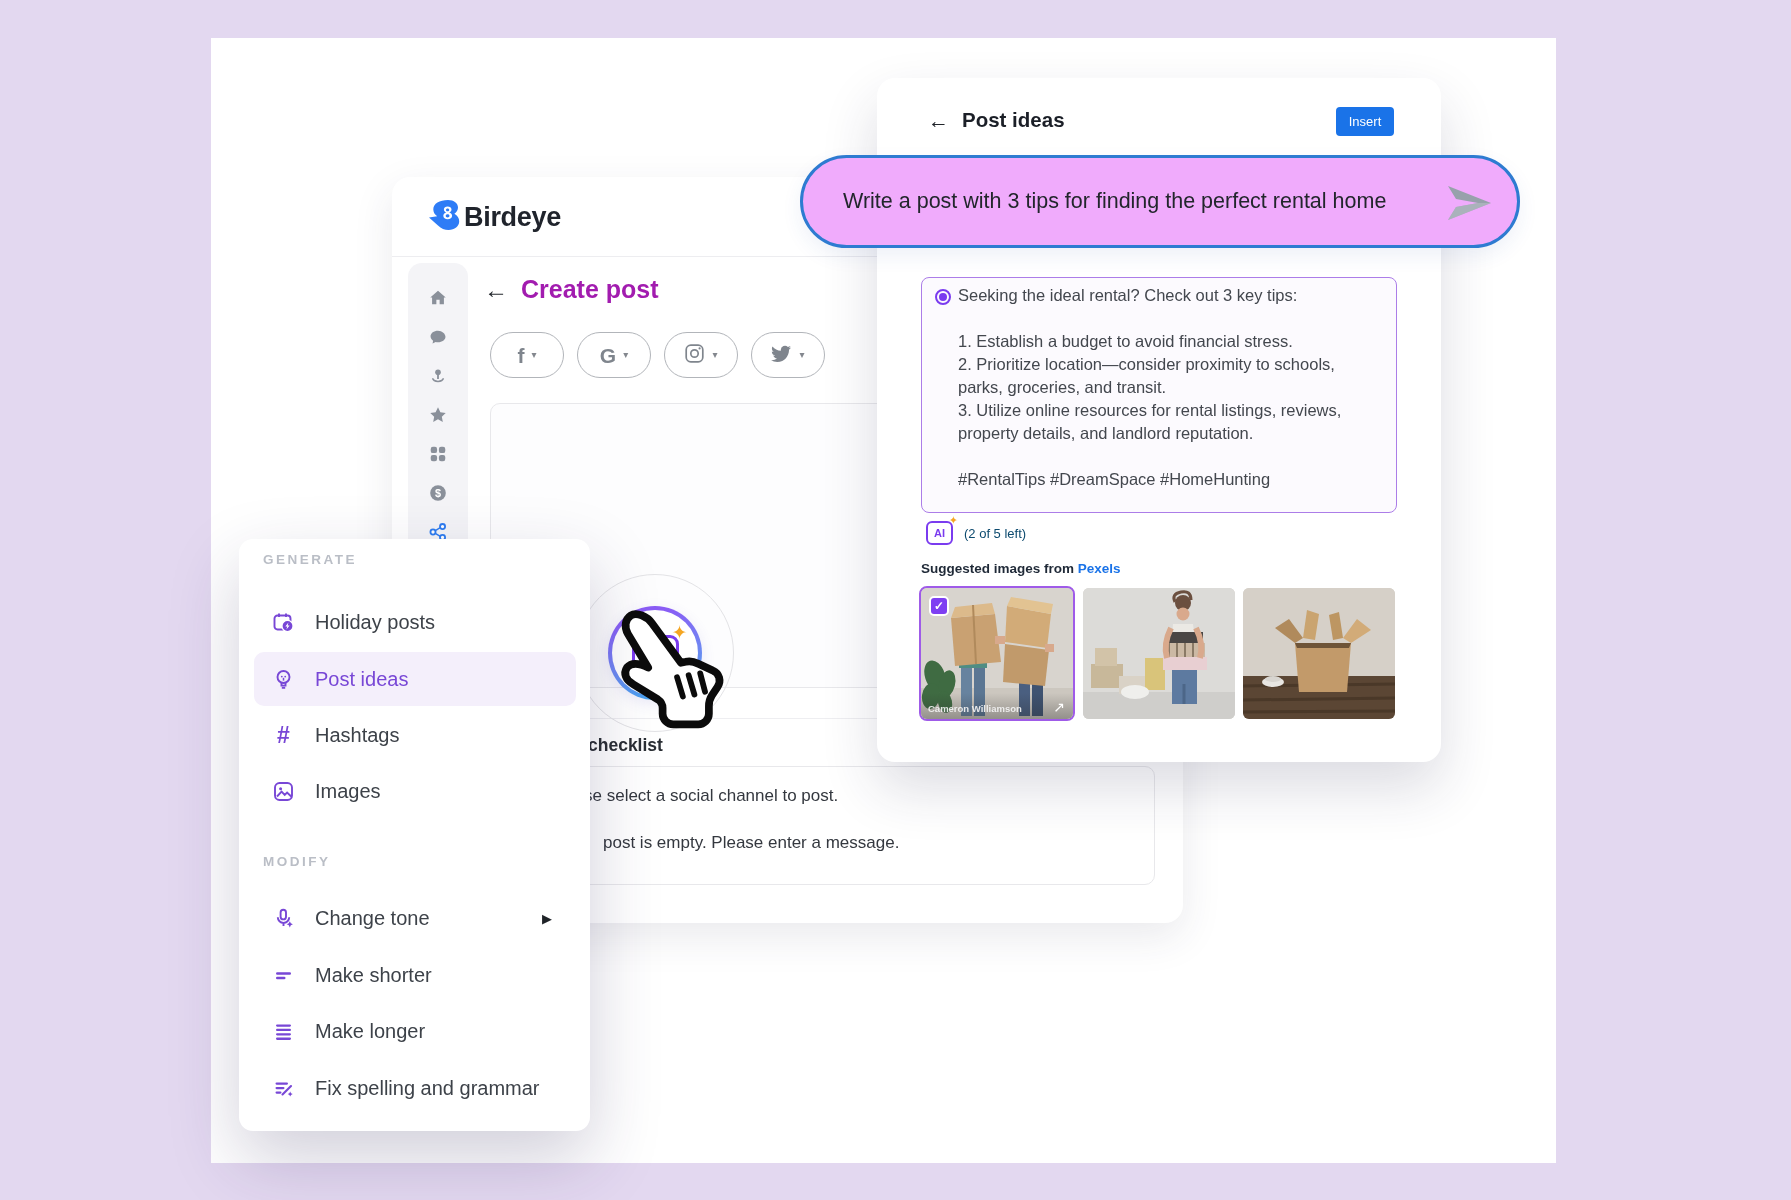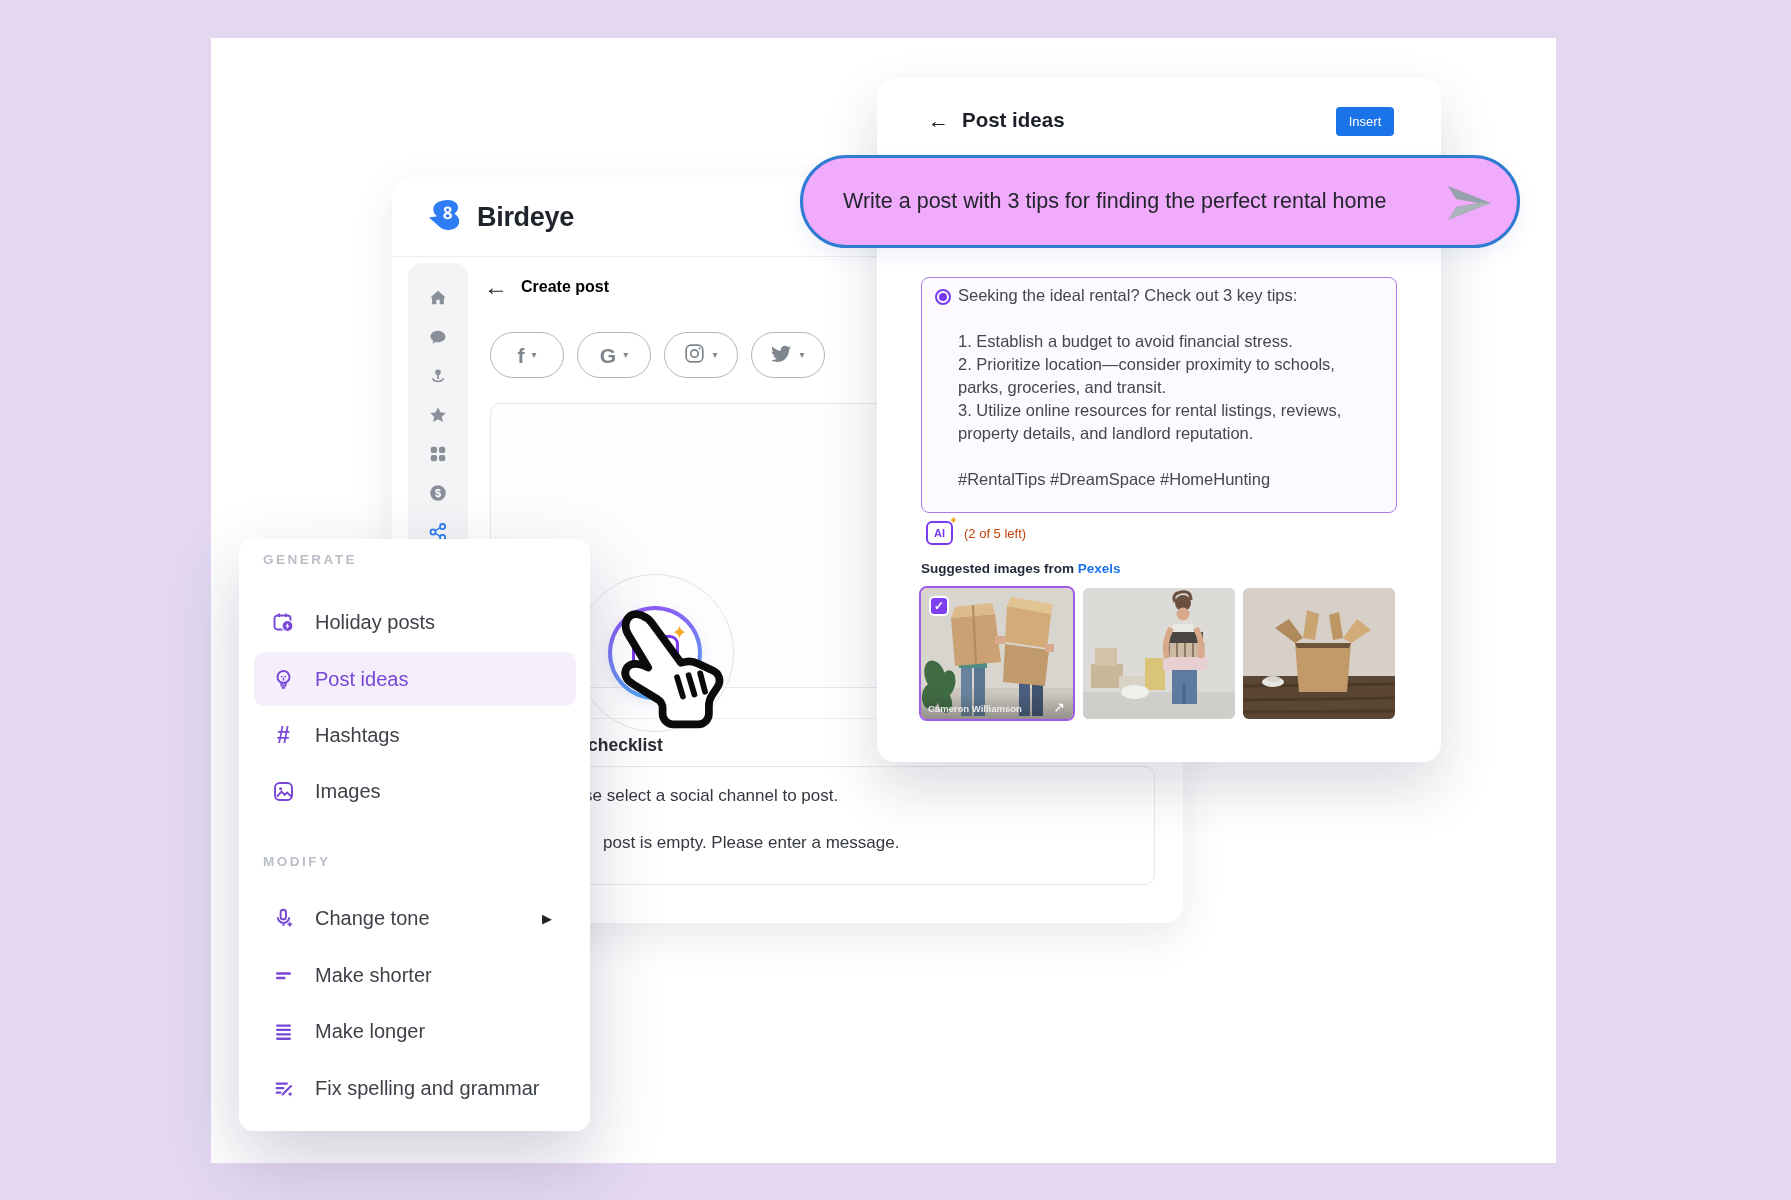--- a/index.html
+++ b/index.html
@@ -5,32 +5,32 @@
   * { margin:0; padding:0; box-sizing:border-box; }
   html,body { width:1791px; height:1200px; }
   body { font-family:"Liberation Sans", sans-serif; background:#e3d8f0; }
   .canvas { position:relative; width:1791px; height:1200px; overflow:hidden; }
 
   .stage { position:absolute; left:211px; top:38px; width:1345px; height:1125px; background:#ffffff; }
 
   
   .create-card { position:absolute; left:392px; top:177px; width:791px; height:746px;
     background:#fff; border-radius:18px; box-shadow:0 14px 40px rgba(50,45,80,.10); }
-  .brand-row { position:absolute; left:36px; top:22px; display:flex; align-items:center; gap:15px; }
+  .brand-row { position:absolute; left:36px; top:22px; display:flex; align-items:center; gap:2px; }
   .brand-name { font-size:27px; font-weight:800; color:#20242c; letter-spacing:-.3px; }
   .card-divider { position:absolute; left:0; top:79px; width:100%; height:1px; background:#ededf0; }
 
   .side-rail { position:absolute; left:16px; top:86px; width:60px; height:646px;
     background:#f4f4f7; border-radius:14px; display:flex; flex-direction:column; align-items:center;
     padding-top:24px; gap:17px; }
   .rail-icon { width:22px; height:22px; display:flex; align-items:center; justify-content:center; }
 
   .cp-title-row { position:absolute; left:92px; top:98px; display:flex; align-items:center; gap:13px; }
   .cp-back { font-size:24px; color:#1d2127; line-height:1; cursor:default; }
-  .cp-title { font-size:16px; font-weight:700; color:#000000; }
+  .cp-title { font-size:25px; font-weight:700; color:#a21caf; }
 
   .pills-row { position:absolute; left:98px; top:155px; display:flex; gap:13px; }
   .channel-pill { width:74px; height:46px; border:1.5px solid #b2b5ba; border-radius:23px;
     display:flex; align-items:center; justify-content:center; gap:7px; background:#fff; }
   .ch-glyph { font-size:21px; font-weight:700; color:#7f858d; line-height:1; }
   .caret { font-size:10px; color:#83878e; line-height:1; }
 
   .message-box { position:absolute; left:98px; top:226px; width:660px; height:285px;
     border:1.5px solid #e8e8eb; border-radius:10px; background:#fdfdfe; }
   .lower-divider { position:absolute; left:92px; top:541px; width:676px; height:1px; background:#eeeef1; }
@@ -77,21 +77,21 @@
     border-radius:50%; display:flex; align-items:center; justify-content:center; }
   .radio-dot { width:8px; height:8px; border-radius:50%; background:#7a3bef; }
   .suggestion-text { position:absolute; left:36px; top:6px; width:425px; font-size:16.5px; line-height:23px;
     color:#43474e; white-space:pre-line; }
 
   .quota-row { position:absolute; left:49px; top:443px; display:flex; align-items:center; gap:11px; }
   .ai-badge { position:relative; width:27px; height:24px; border:2px solid #7a3bef; border-radius:6px;
     display:flex; align-items:center; justify-content:center; }
   .ai-badge-label { font-size:11px; font-weight:800; color:#7a3bef; }
   .ai-badge-sparkle { position:absolute; top:-8px; right:-7px; color:#f5a623; font-size:11px; line-height:1; }
-  .quota-text { font-size:13px; color:#c2410c; }
+  .quota-text { font-size:13px; color:#0c4a6e; }
 
   .suggested-label { position:absolute; left:44px; top:483px; font-size:13.5px; font-weight:700; color:#1f2937; }
   .pexels-link { color:#1a73e8; }
 
   .tiles-row { position:absolute; left:44px; top:510px; display:flex; gap:8px; }
   .img-tile { position:relative; width:152px; height:131px; border-radius:6px; overflow:hidden; background:#d6d2cc; }
   .img-tile.selected { width:156px; height:135px; border:2.5px solid #9f5be8; border-radius:8px; margin:-2px 0 0 -2px; }
   .tile-check { position:absolute; left:8px; top:8px; width:20px; height:20px; background:#7e3ff2;
     border:2px solid #fff; border-radius:5px; color:#fff; font-size:12px; font-weight:700;
     display:flex; align-items:center; justify-content:center; }

